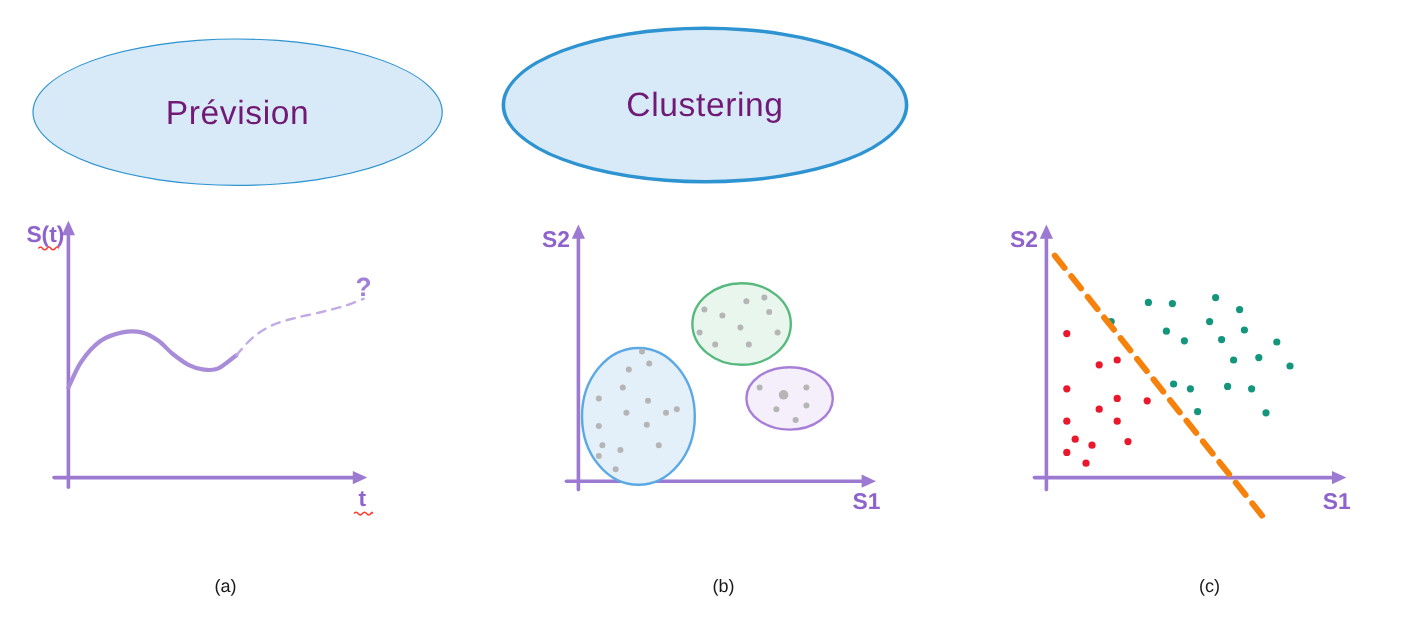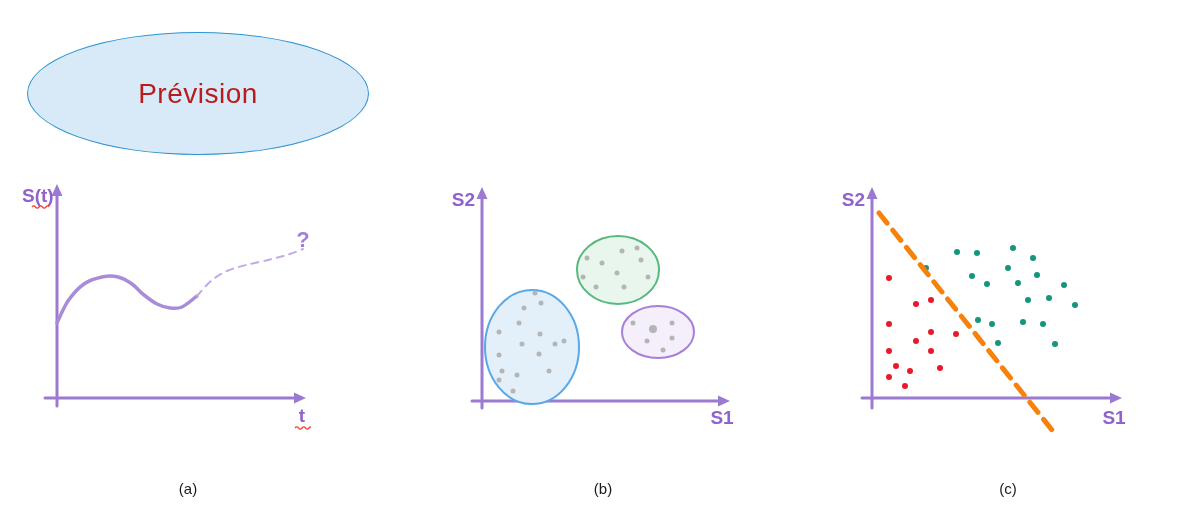--- a/index.html
+++ b/index.html
@@ -5,38 +5,41 @@
   html,body{margin:0;padding:0;background:#ffffff;}
   .canvas{
     position:relative;width:1182px;height:521px;background:#ffffff;overflow:hidden;
     font-family:"Liberation Sans",sans-serif;
   }
   .bubble{
     position:absolute;border-radius:50%;
     display:flex;align-items:center;justify-content:center;
     background:#d8eaf8;border:1.5px solid #2e93d1;box-sizing:border-box;
   }
-  .bubble span{font-size:28px;color:#b91c1c;letter-spacing:.5px;}
+  .bubble span{font-size:28px;color:#701a75;letter-spacing:.5px;}
   .bubble-a{left:27px;top:32px;width:342px;height:123px;}
   .bubble-b{left:418px;top:22px;width:339px;height:131px;border-width:3px;}
   .bubble-c{left:805px;top:23px;width:342px;height:130px;}
   .plots{position:absolute;left:0;top:0;}
   .caption{
     position:absolute;top:480px;width:60px;text-align:center;
     font-size:15px;color:#1a1a1a;
   }
   .caption-a{left:158px;} .caption-b{left:573px;} .caption-c{left:978px;}
 </style>
 </head>
 <body>
 
 <div class="canvas">
 
   <div class="bubble bubble-a">
     <span>Prévision</span>
+  </div>
+  <div class="bubble bubble-b">
+    <span>Clustering</span>
   </div>
 
   <svg id="plots" class="plots" width="1182" height="521" viewBox="0 0 1182 521">
       <line x1="45" y1="398" x2="298" y2="398" stroke="#9c7ad2" stroke-width="3" stroke-linecap="round"></line>
       <polygon points="306,398 294,392.5 294,403.5" fill="#9c7ad2"></polygon>
       <line x1="57" y1="406" x2="57" y2="192" stroke="#9c7ad2" stroke-width="3" stroke-linecap="round"></line>
       <polygon points="57,184 51.5,196 62.5,196" fill="#9c7ad2"></polygon>
       <text x="302" y="422" text-anchor="middle" fill="#8f63cc" font-size="19" font-weight="bold" font-family="&quot;Liberation Sans&quot;, sans-serif">t</text>
       <text x="22" y="202" text-anchor="start" fill="#8f63cc" font-size="19" font-weight="bold" font-family="&quot;Liberation Sans&quot;, sans-serif">S(t)</text>
       <path d="M57,323C58.8,319.3 63.5,307.5 68,301C72.5,294.5 78.3,288.0 84,284C89.7,280.0 96.3,278.2 102,277C107.7,275.8 113.0,275.8 118,277C123.0,278.2 127.7,281.0 132,284C136.3,287.0 139.8,291.7 144,295C148.2,298.3 152.7,301.8 157,304C161.3,306.2 165.8,307.5 170,308C174.2,308.5 177.5,309.0 182,307C186.5,305.0 194.5,297.8 197,296" fill="none" stroke="#a88cd8" stroke-width="3.5" stroke-linecap="round"></path>

